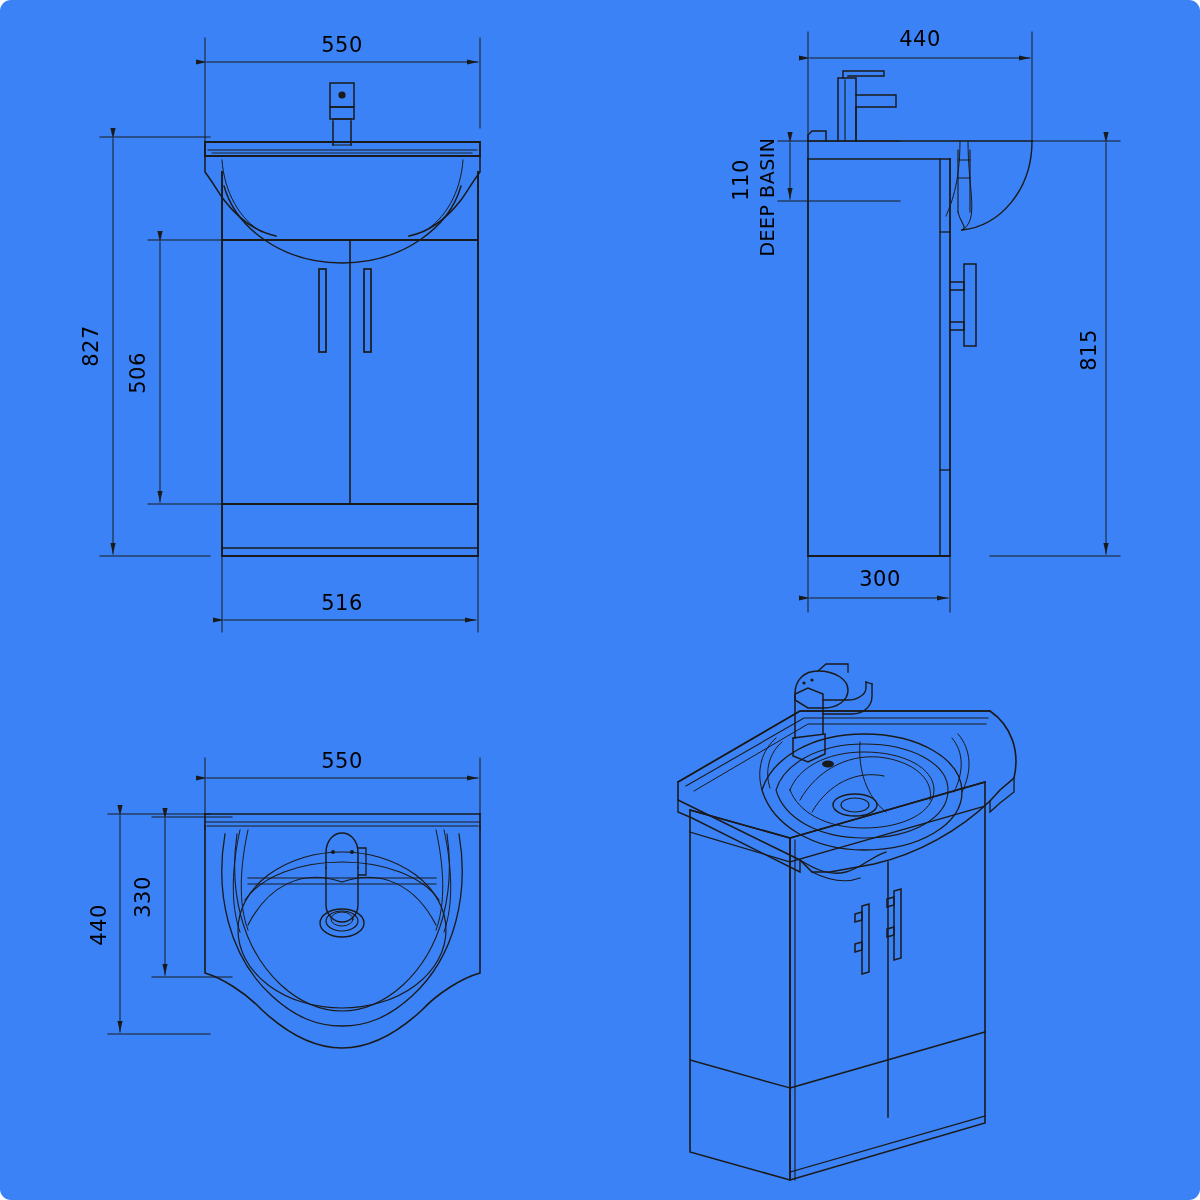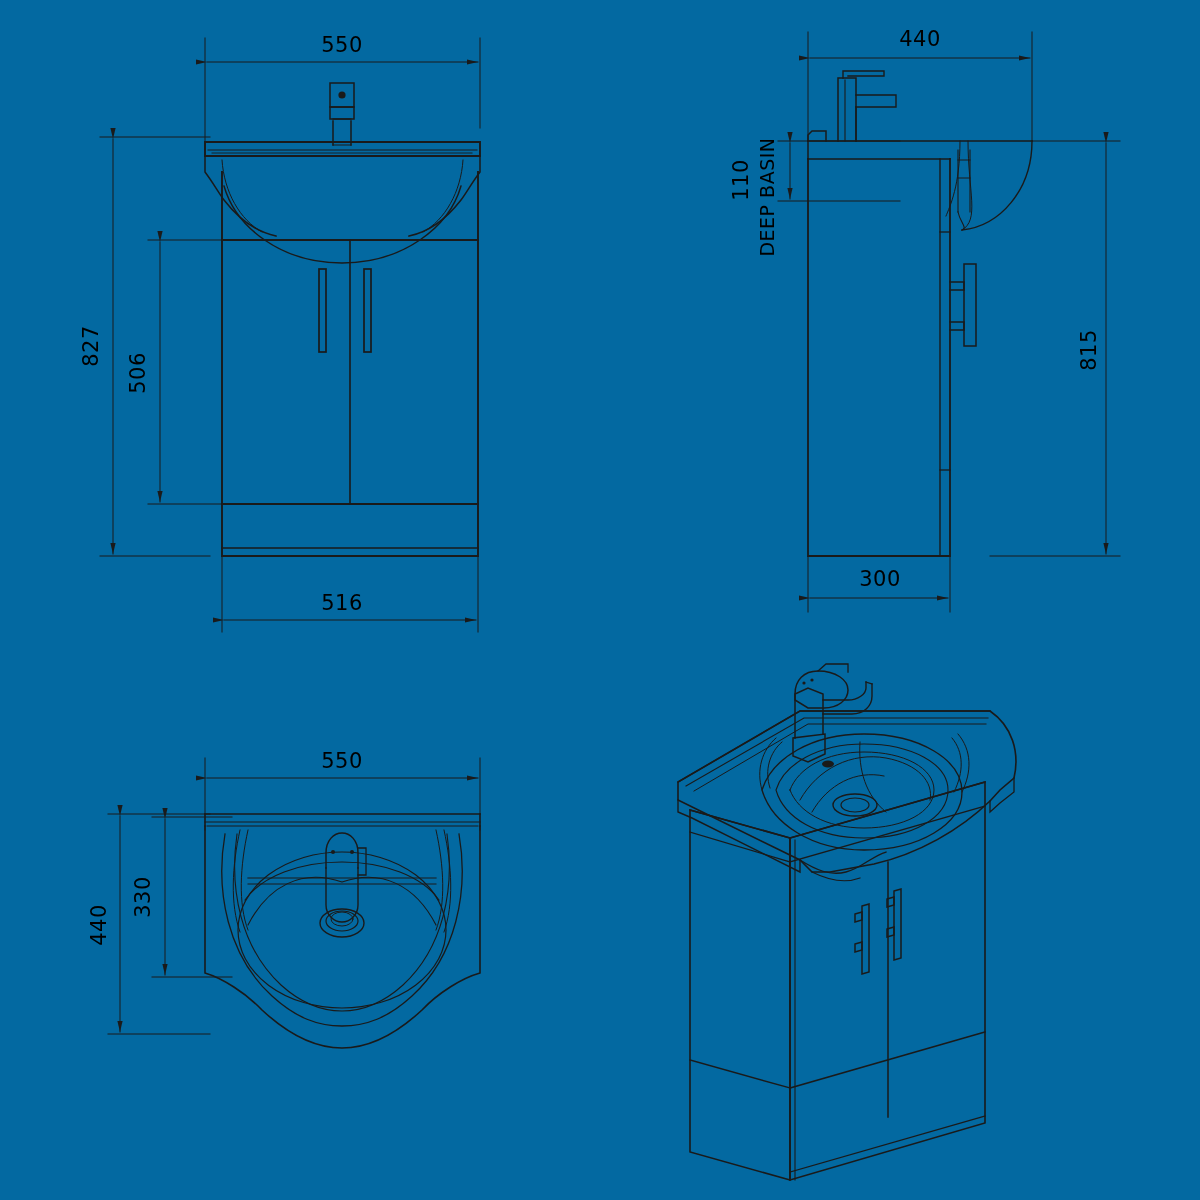--- a/index.html
+++ b/index.html
@@ -10,21 +10,22 @@
   body {
     width: 1200px;
     height: 1200px;
     font-family: "DejaVu Sans", "Liberation Sans", sans-serif;
     overflow: hidden;
   }
   #sheet {
     position: relative;
     width: 1200px;
     height: 1200px;
-    background: #0369a1;
+    background: #3b82f6;
+    border-radius: 11px;
   }
   #sheet svg {
     position: absolute;
     top: 0;
     left: 0;
     display: block;
   }
   .dimtext {
     font-family: "DejaVu Sans", "Liberation Sans", sans-serif;
     font-size: 21px;

